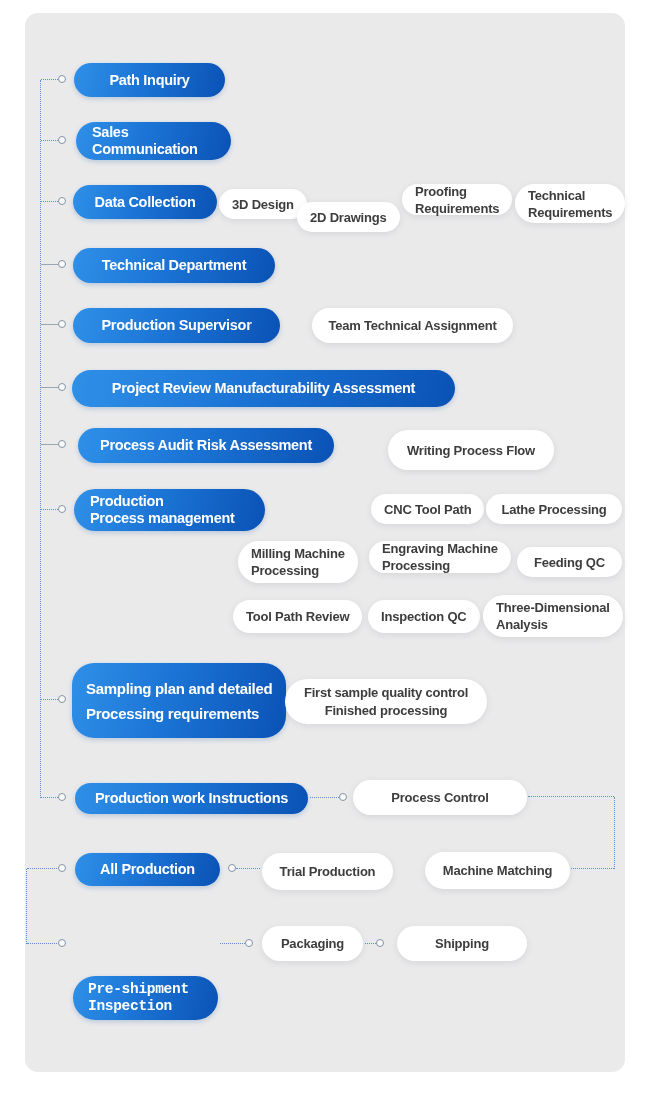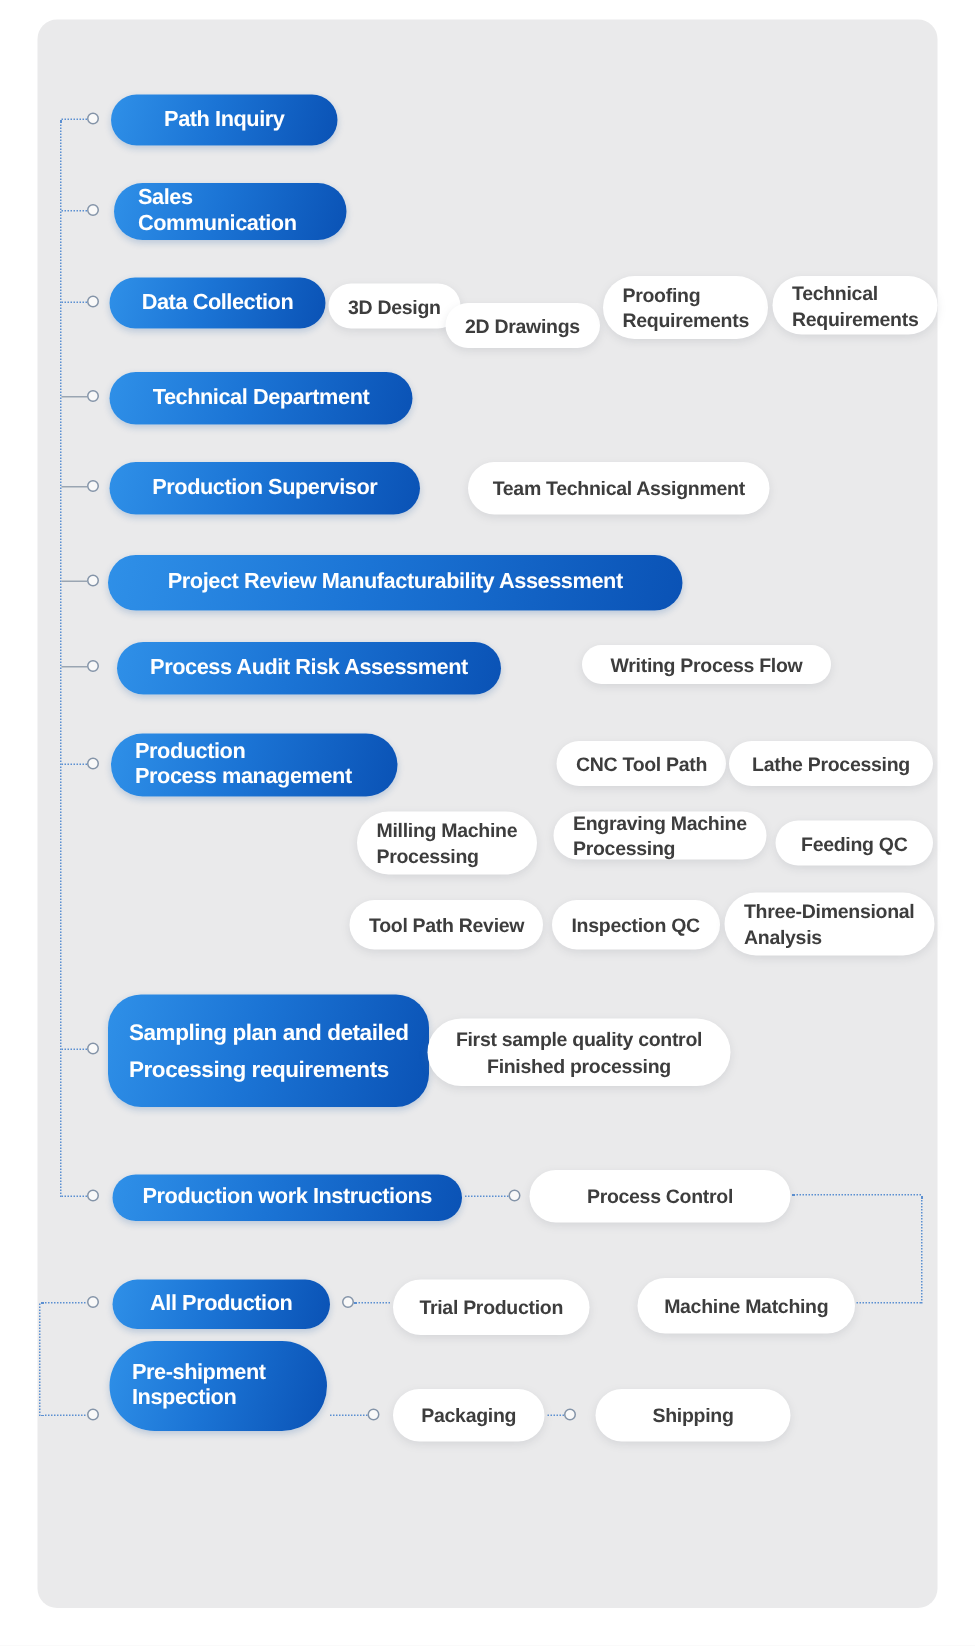--- a/index.html
+++ b/index.html
@@ -81,31 +81,31 @@
   <div class="bp" style="left:73px;top:248px;height:35px;min-width:202px;">Technical Department</div>
   <div class="bp" style="left:73px;top:308px;height:35px;min-width:207px;">Production Supervisor</div>
   <div class="bp" style="left:72px;top:370px;height:37px;min-width:383px;text-align:right;">Project Review Manufacturability Assessment</div>
   <div class="bp" style="left:78px;top:428px;height:35px;min-width:256px;">Process Audit Risk Assessment</div>
   <div class="bp ta-l" style="left:74px;top:489px;height:42px;min-width:191px;padding-left:16px;">Production
 Process management</div>
   <div class="bp big" style="left:72px;top:663px;height:75px;min-width:201px;">Sampling plan and detailed
 Processing requirements</div>
   <div class="bp" style="left:75px;top:783px;height:31px;min-width:233px;">Production work Instructions</div>
   <div class="bp" style="left:75px;top:853px;height:33px;min-width:145px;">All Production</div>
-  <div class="bp ta-l" style="left:73px;top:894px;height:60px;min-width:145px;padding-left:15px;">Pre-shipment
+  <div class="bp ta-l" style="left:73px;top:976px;height:44px;min-width:145px;padding-left:15px;font-family:Liberation Mono, monospace;">Pre-shipment
 Inspection</div>
 
   <div class="wp" style="left:219px;top:189px;height:30px;min-width:73px;">3D Design</div>
   <div class="wp" style="left:297px;top:202px;height:30px;min-width:85px;">2D Drawings</div>
-  <div class="wp ta-l" style="left:402px;top:184px;height:42px;min-width:104px;">Proofing
+  <div class="wp ta-l" style="left:402px;top:184px;height:31px;min-width:104px;">Proofing
 Requirements</div>
   <div class="wp ta-l" style="left:515px;top:184px;height:39px;min-width:106px;">Technical
 Requirements</div>
   <div class="wp" style="left:312px;top:308px;height:35px;min-width:201px;">Team Technical Assignment</div>
-  <div class="wp" style="left:388px;top:430px;height:26px;min-width:166px;">Writing Process Flow</div>
+  <div class="wp" style="left:388px;top:430px;height:40px;min-width:166px;">Writing Process Flow</div>
   <div class="wp" style="left:371px;top:494px;height:30px;min-width:91px;">CNC Tool Path</div>
   <div class="wp" style="left:486px;top:494px;height:30px;min-width:136px;">Lathe Processing</div>
   <div class="wp ta-l" style="left:238px;top:541px;height:42px;min-width:114px;">Milling Machine
 Processing</div>
   <div class="wp ta-l" style="left:369px;top:541px;height:32px;min-width:133px;">Engraving Machine
 Processing</div>
   <div class="wp" style="left:517px;top:547px;height:30px;min-width:105px;">Feeding QC</div>
   <div class="wp" style="left:233px;top:600px;height:33px;min-width:125px;">Tool Path Review</div>
   <div class="wp" style="left:368px;top:600px;height:33px;min-width:104px;">Inspection QC</div>
   <div class="wp ta-l" style="left:483px;top:595px;height:42px;min-width:140px;">Three-Dimensional

